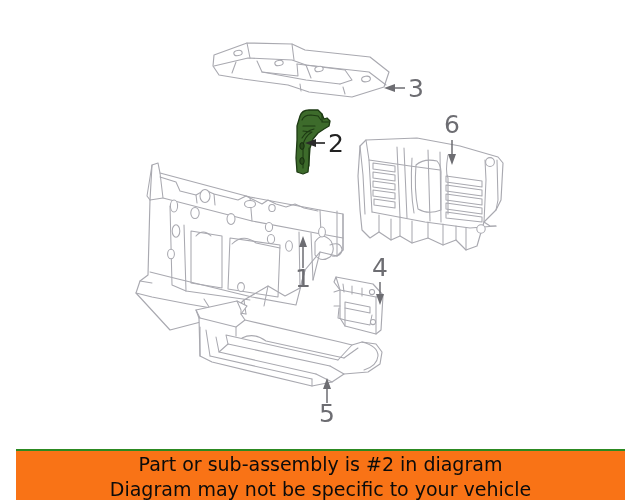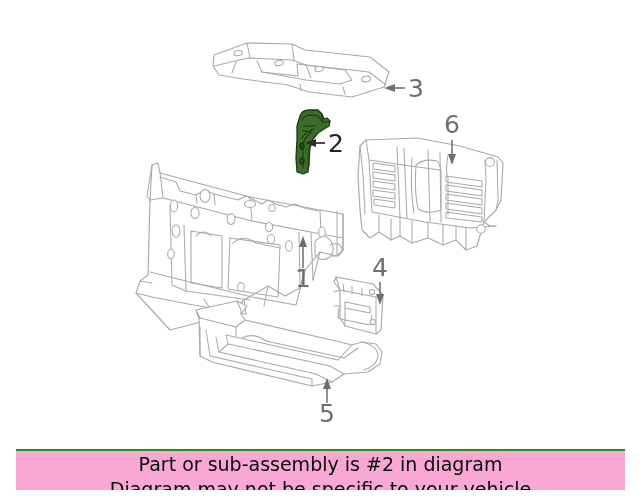--- a/index.html
+++ b/index.html
@@ -92,22 +92,22 @@
     font-family: "DejaVu Sans", sans-serif;
     font-size: 25px;
     fill: #6d6d72;
   }
 
   #notice-banner {
     position: absolute;
     left: 16px;
     top: 449px;
     width: 609px;
-    height: 41px;
-    background: #f9a8d4;
+    height: 51px;
+    background: #f97316;
     border-top: 2px solid #2c8a22;
     box-sizing: border-box;
     overflow: hidden;
     text-align: center;
   }
   #notice-banner .notice-line {
     display: block;
     color: #0b0b0b;
     font-family: "DejaVu Sans", sans-serif;
     font-size: 19px;

